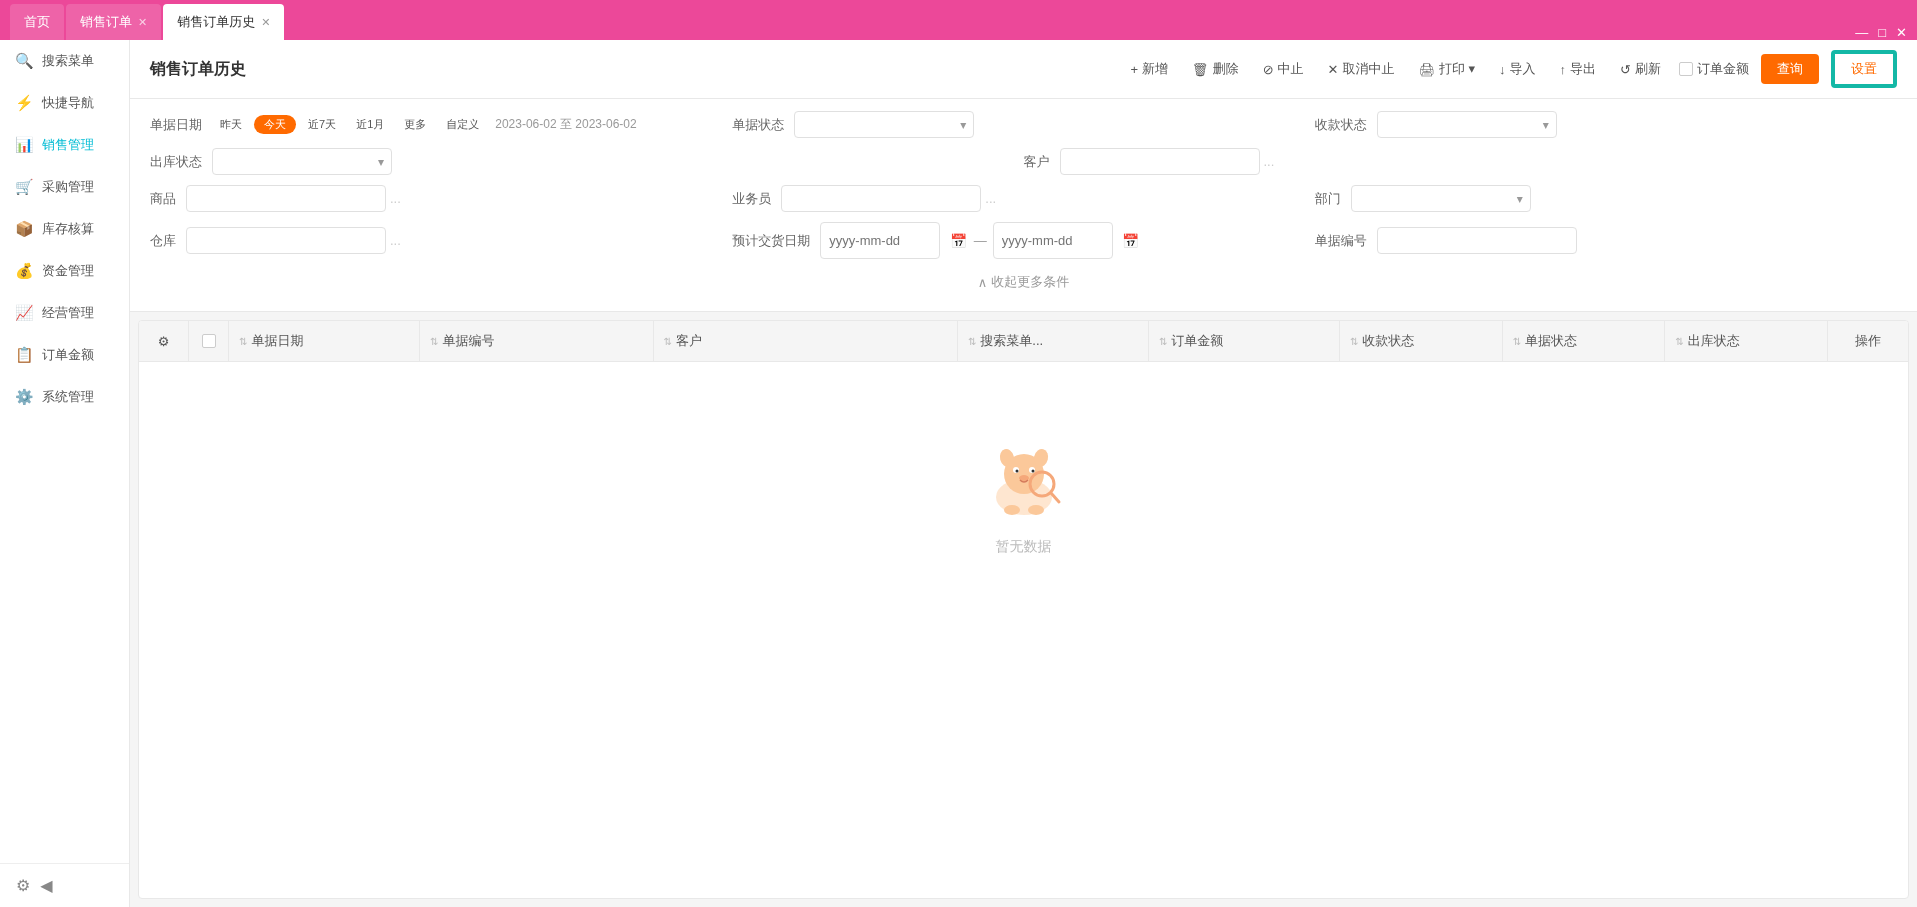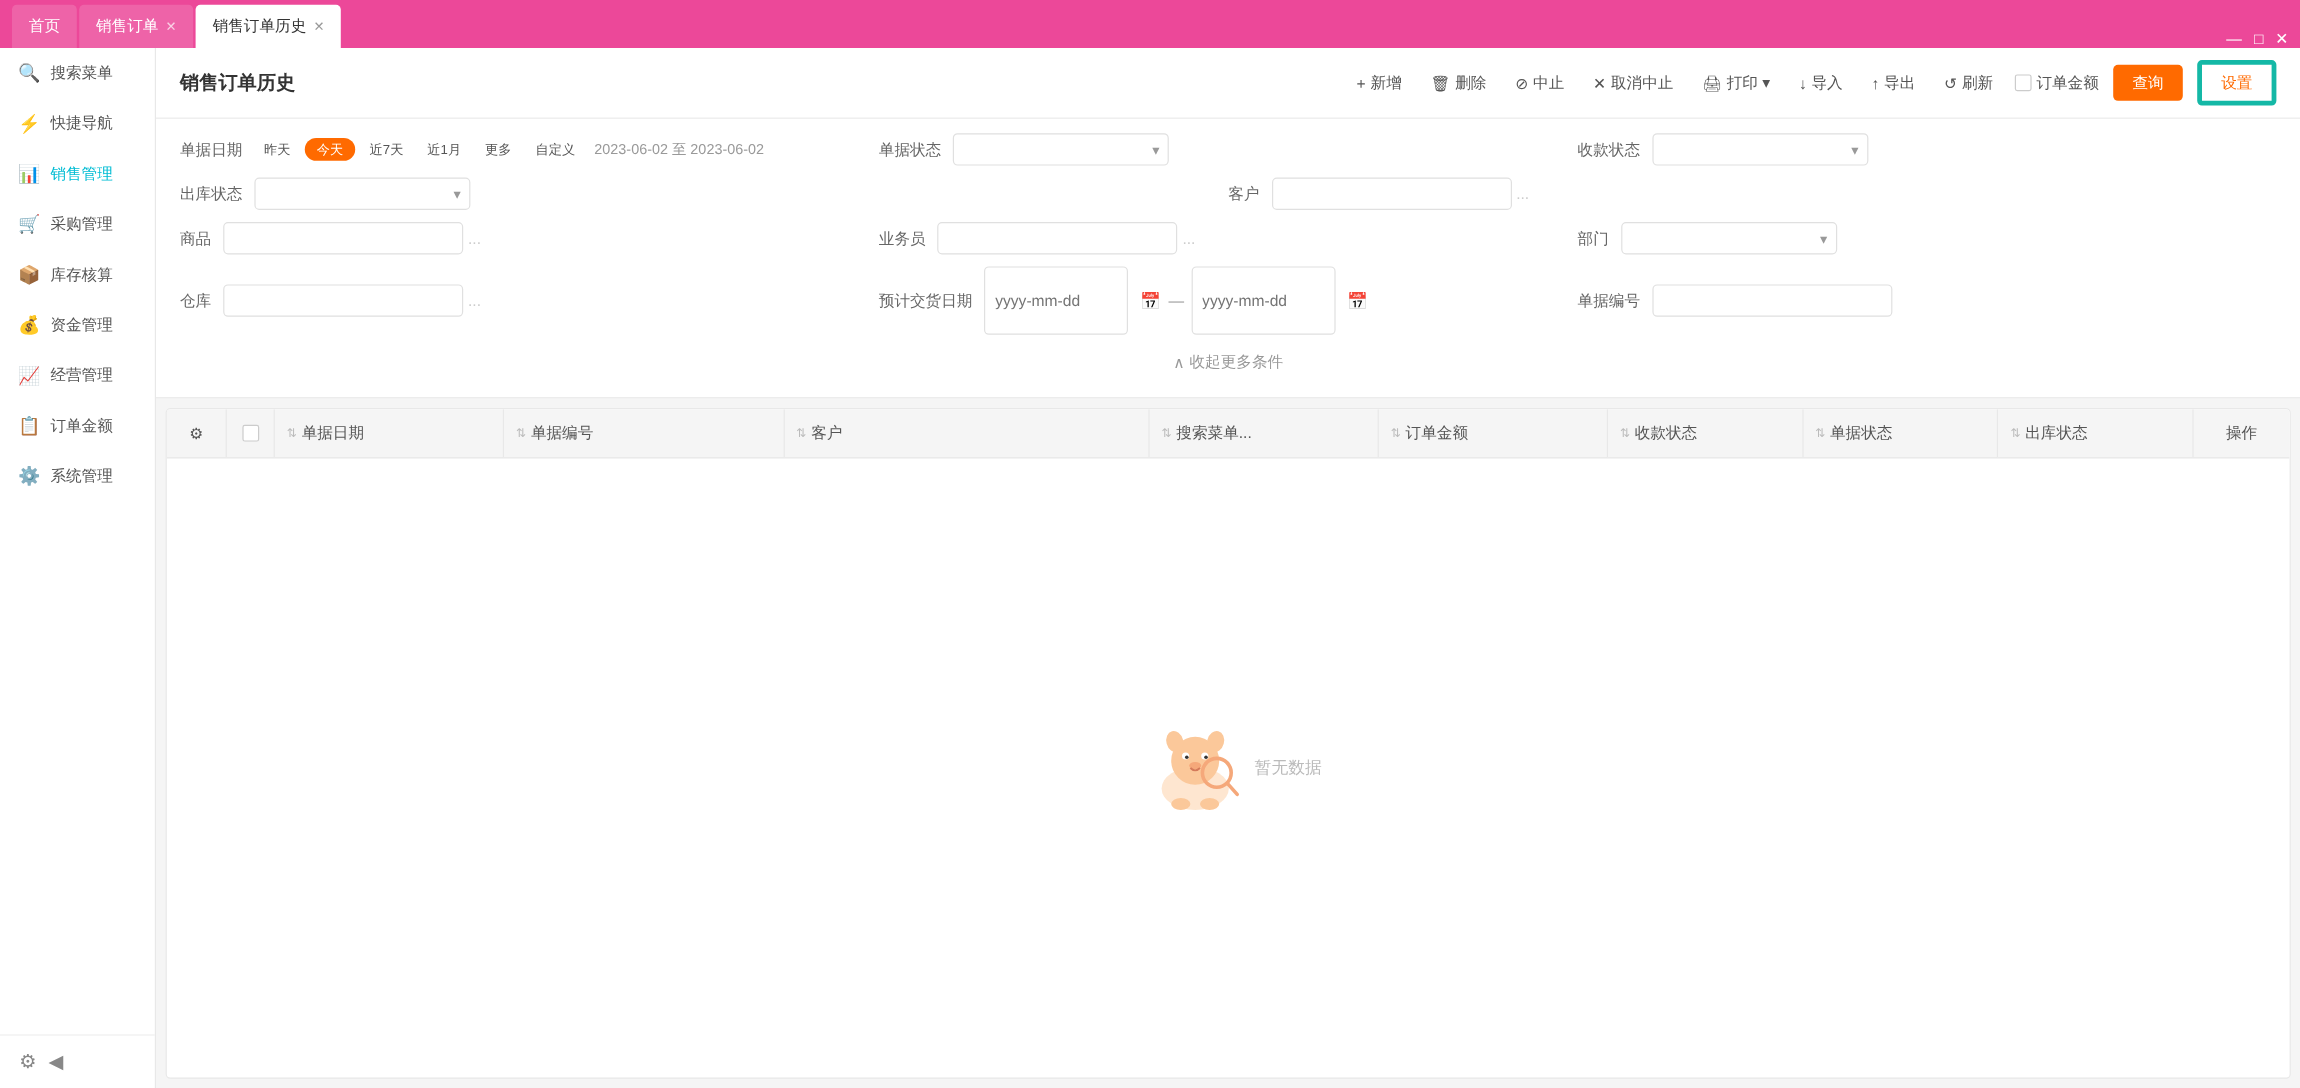--- a/index.html
+++ b/index.html
@@ -258,21 +258,21 @@
       flex: 1;
     }
     .date-input-wrapper {
       display: flex;
       align-items: center;
       gap: 6px;
     }
     .date-input {
       border: 1px solid #e0e0e0;
       border-radius: 4px;
-      padding: 20px 8px;
+      padding: 10px 8px;
       font-size: 13px;
       color: #bbb;
       background: #fff;
       width: 120px;
     }
     .date-separator { color: #999; }
     .cal-icon { color: #ff6a00; cursor: pointer; font-size: 14px; margin-left: 4px; }
     .collapse-link {
       display: flex;
       align-items: center;
@@ -333,23 +333,22 @@
       height: 14px;
       border: 1px solid #ccc;
       border-radius: 2px;
       background: #fff;
     }
 
     
     .empty-state {
       flex: 1;
       display: flex;
-      flex-direction: row;
-      align-items: center;
-      justify-content: center;
+      flex-direction: column;
+      align-items: center;
       padding: 60px 0;
     }
     .empty-icon {
       width: 100px;
       height: 100px;
       margin-bottom: 16px;
     }
     .empty-text {
       color: #bbb;
       font-size: 14px;

